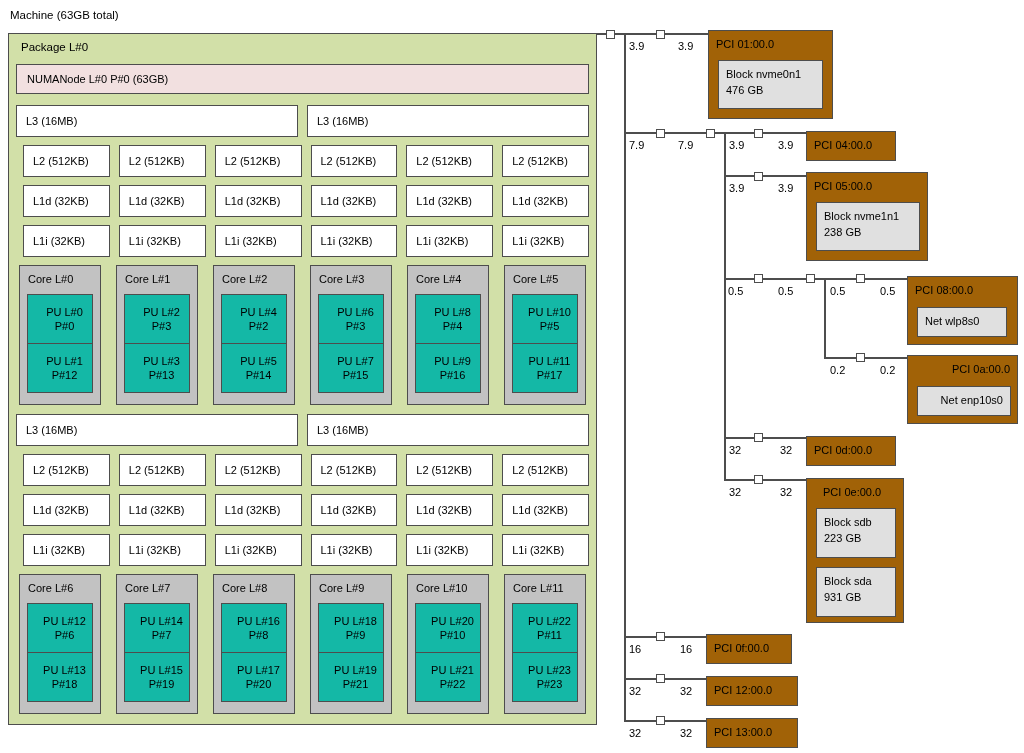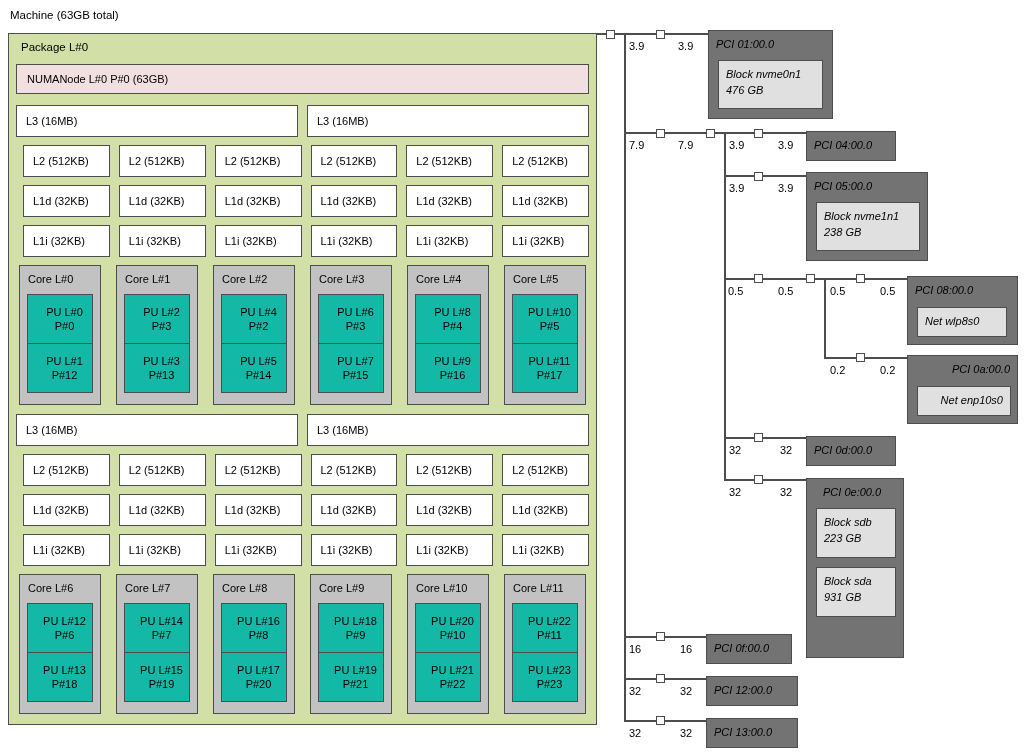--- a/index.html
+++ b/index.html
@@ -19,22 +19,22 @@
   .core{box-sizing:border-box;background:#c2c2c2;border:1.5px solid #4d4d4d;margin:0 3px;padding:0 7px;}
   .core-label{font-size:11px;margin:7px 0 9px 1px;}
   .pu{box-sizing:border-box;background:#14b8a6;border:1.5px solid #4d4d4d;height:50px;display:flex;
       flex-direction:column;align-items:center;justify-content:center;font-size:11px;line-height:14px;padding-left:9px;}
   .pu + .pu{margin-top:-1.5px;}
   
   .hline{position:absolute;height:2px;background:#4d4d4d;}
   .vline{position:absolute;width:2px;background:#4d4d4d;}
   .sq{position:absolute;width:9px;height:9px;box-sizing:border-box;background:#fff;border:1.5px solid #4d4d4d;}
   .speed{position:absolute;font-size:11px;line-height:13px;}
-  .pci{position:absolute;box-sizing:border-box;background:#737373;border:1.5px solid #4d4d4d;
-       font-size:11px;padding:6px 7px;font-style:italic;}
+  .pci{position:absolute;box-sizing:border-box;background:#a16207;border:1.5px solid #4d4d4d;
+       font-size:11px;padding:6px 7px;}
   .pci-label{line-height:15px;white-space:nowrap;}
   .dev{position:absolute;box-sizing:border-box;background:#e0e0e0;border:1.5px solid #4d4d4d;
        font-size:11px;line-height:16px;padding:5px 7px;white-space:nowrap;}
   .devline{display:block;}
   #machine-title{position:absolute;left:10px;top:9px;font-size:11.5px;}
 </style>
 </head>
 <body>
 
 <div id="stage">
@@ -330,21 +330,21 @@
     <div class="pci-label">PCI 0a:00.0</div>
     <div class="dev" style="left:9px;top:30px;width:94px;height:30px;">
       <span class="devline">Net enp10s0</span>
     </div>
   </div>
 
   <div class="pci" style="left:806px;top:436px;width:90px;height:30px;">
     <div class="pci-label">PCI 0d:00.0</div>
   </div>
 
-  <div class="pci" style="left:806px;top:478px;width:98px;height:180px;padding-left:16px;">
+  <div class="pci" style="left:806px;top:478px;width:98px;height:145px;padding-left:16px;">
     <div class="pci-label">PCI 0e:00.0</div>
     <div class="dev" style="left:9px;top:29px;width:80px;height:50px;">
       <span class="devline">Block sdb</span>
       <span class="devline">223 GB</span>
     </div>
     <div class="dev" style="left:9px;top:88px;width:80px;height:50px;">
       <span class="devline">Block sda</span>
       <span class="devline">931 GB</span>
     </div>
   </div>

